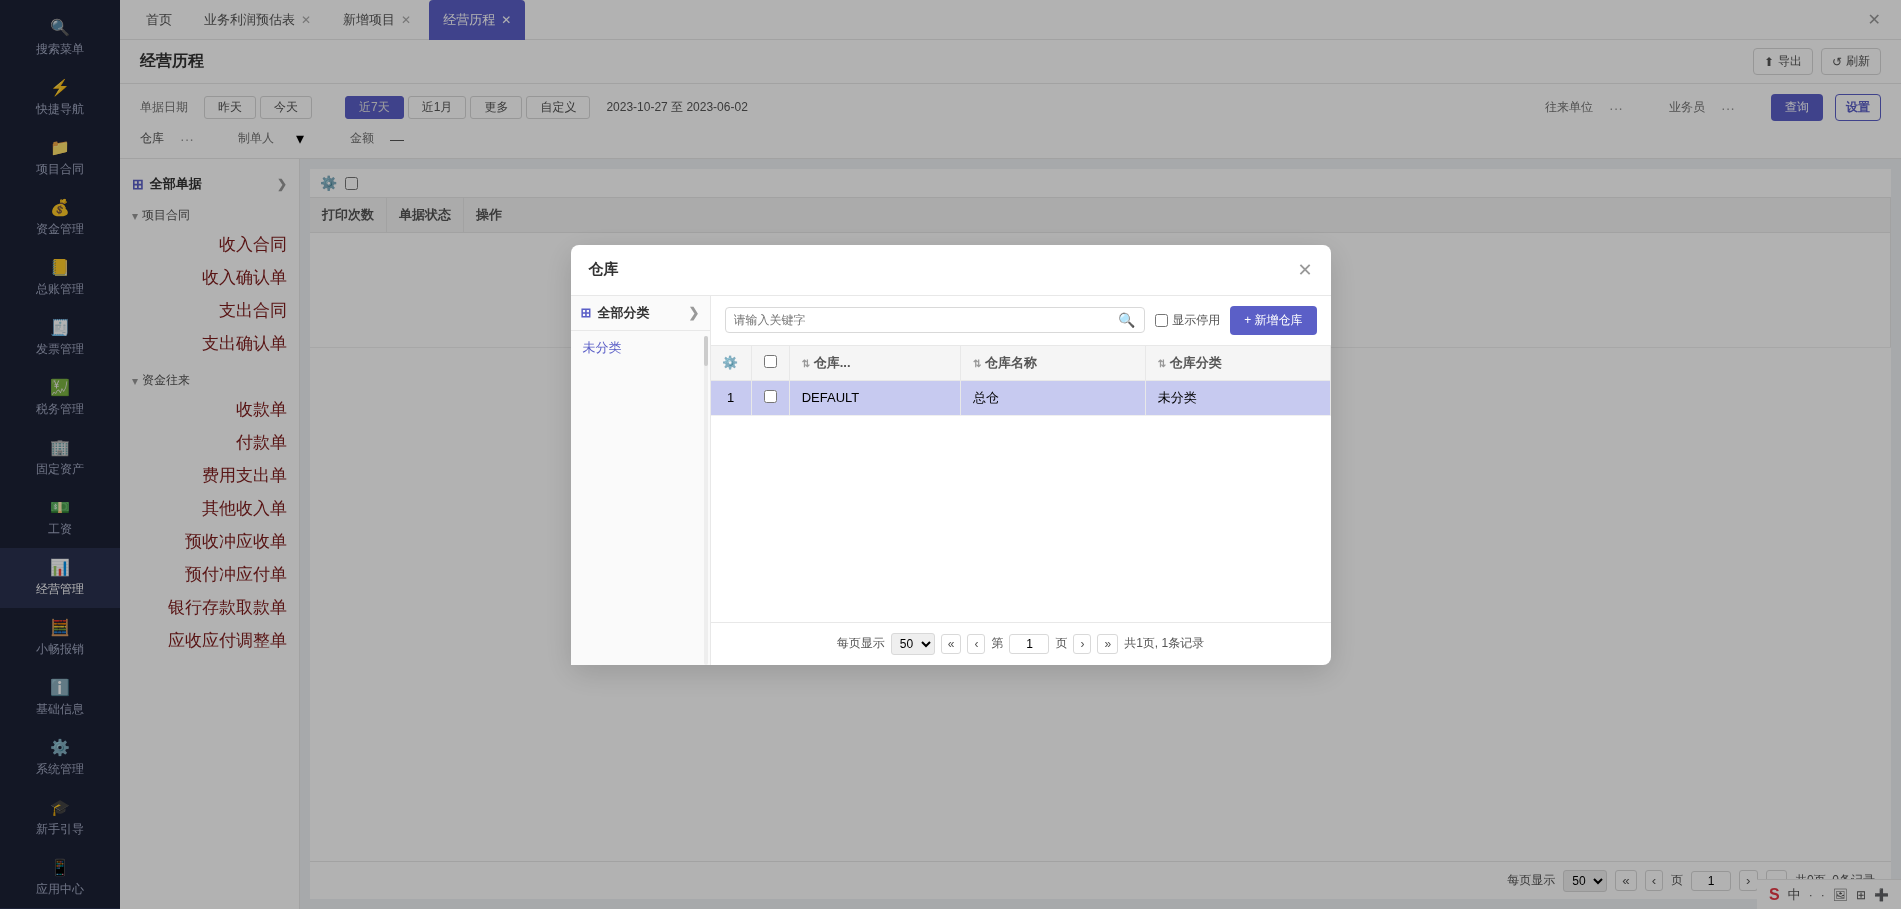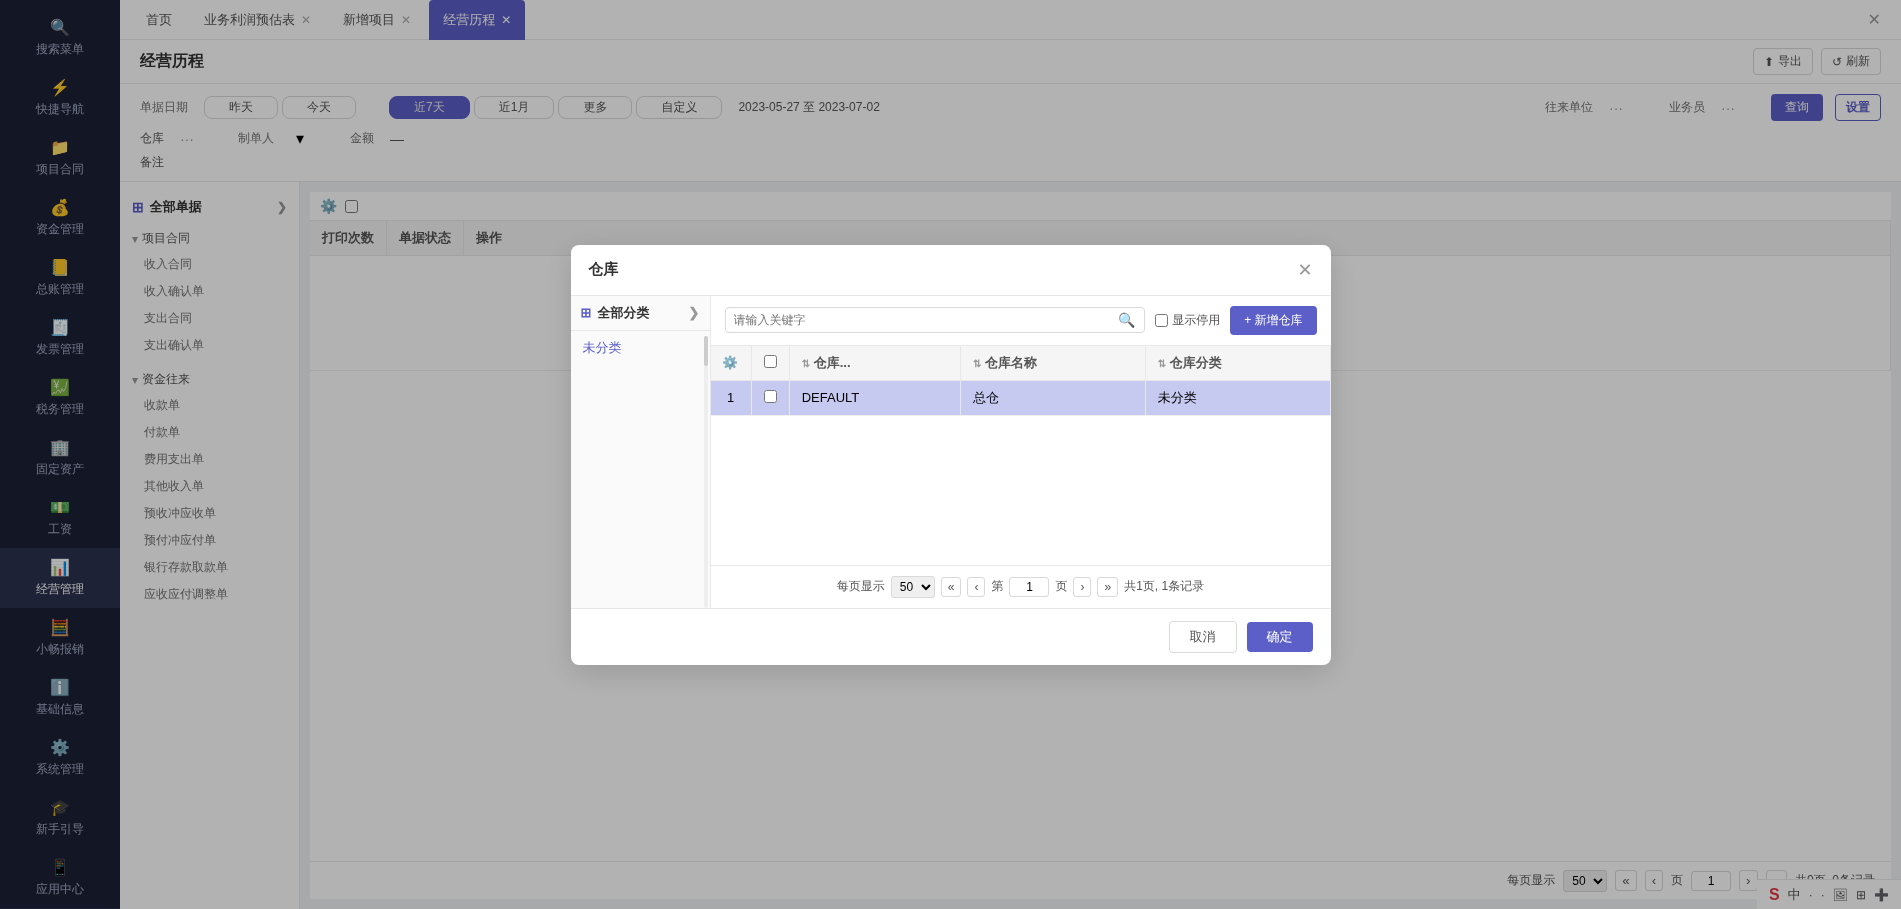--- a/index.html
+++ b/index.html
@@ -104,23 +104,23 @@
     .filter-row {
       display: flex;
       align-items: center;
       gap: 16px;
       margin-bottom: 8px;
     }
     .filter-label { font-size: 12px; color: #737373; white-space: nowrap; font-family: Liberation Serif, serif; }
     .filter-date-btns { display: flex; gap: 4px; align-items: center; }
     .date-btn {
       font-size: 12px;
-      padding: 2px 24px;
-      border: 1px solid #d9d9d9;
-      border-radius: 8px;
+      padding: 2px 13px;
+      border: 1px solid #d9d9d9;
+      border-radius: 3px;
       cursor: pointer;
       background: #fff;
       color: #555;
     }
     .date-btn.active {
       background: #5b5fc7;
       color: #e5e5e5;
       border-color: #5b5fc7;
       margin-left: 29px;
     }
@@ -157,24 +157,25 @@
       font-size: 12px;
       color: #555;
       padding: 4px 12px;
       display: flex;
       align-items: center;
       gap: 4px;
       cursor: pointer;
     }
     .left-panel-group-title .arrow { color: #999; }
     .left-panel-item {
-      font-size: 12px;
-      color: #737373;
+      font-size: 17px;
+      color: #7f1d1d;
       padding: 5px 12px 5px 24px;
       cursor: pointer;
+      text-align: right;
     }
     .gear-btn { color: #999; font-size: 14px; cursor: pointer; }
 
     
     .right-content {
       flex: 1;
       display: flex;
       flex-direction: column;
       overflow: hidden;
       background: #f0f2f5;
@@ -615,41 +616,38 @@
     <div class="filter-row">
       <span class="filter-label">单据日期</span>
       <div class="filter-date-btns">
         <button class="date-btn">昨天</button>
         <button class="date-btn">今天</button>
         <button class="date-btn active">近7天</button>
         <button class="date-btn">近1月</button>
         <button class="date-btn">更多</button>
         <button class="date-btn">自定义</button>
       </div>
-      <span class="date-range">2023-05-27 至 2023-07-02</span>
+      <span class="date-range">2023-10-27 至 2023-06-02</span>
       <span style="flex:1"></span>
       <span class="filter-label">往来单位</span>
       <span class="dots">···</span>
       <span style="margin-left:30px;" class="filter-label">业务员</span>
       <span class="dots">···</span>
       <div style="display:flex;gap:12px;margin-left:20px;">
         <button class="query-btn">查询</button>
         <button class="settings-btn">设置</button>
       </div>
     </div>
     <div class="filter-second-row">
       <span class="warehouse-filter-label">仓库</span>
       <span class="dots">···</span>
       <span style="margin-left:28px;" class="filter-label">制单人</span>
       <span style="margin-left:6px;">▾</span>
       <span style="margin-left:30px;" class="filter-label">金额</span>
       <span class="amount-dash">—</span>
-    </div>
-    <div style="display:flex;align-items:center;margin-top:6px;">
-      <span class="note-label">备注</span>
     </div>
   </div>
 
   <div class="content-area">
 
     <div class="left-panel">
       <div class="left-panel-header">
         <div style="display:flex;align-items:center;gap:6px;">
           <span class="icon" style="color:#5b5fc7;">⊞</span>
           <span>全部单据</span>
@@ -805,24 +803,20 @@
           <span>第</span>
           <input class="modal-page-input" value="1" style="">
           <span>页</span>
           <button class="modal-page-btn">›</button>
           <button class="modal-page-btn">»</button>
           <span>共1页, 1条记录</span>
         </div>
       </div>
     </div>
 
-    <div class="modal-footer">
-      <button class="btn-cancel">取消</button>
-      <button class="btn-confirm">确定</button>
-    </div>
   </div>
 </div>
 
 <div class="taskbar">
   <span style="color:#e63946;font-weight:bold;font-size:16px;">S</span>
   <span style="font-size:13px;">中</span>
   <span>·</span>
   <span>·</span>
   <span style="cursor:pointer;">🖼</span>
   <span style="cursor:pointer;">⊞</span>

